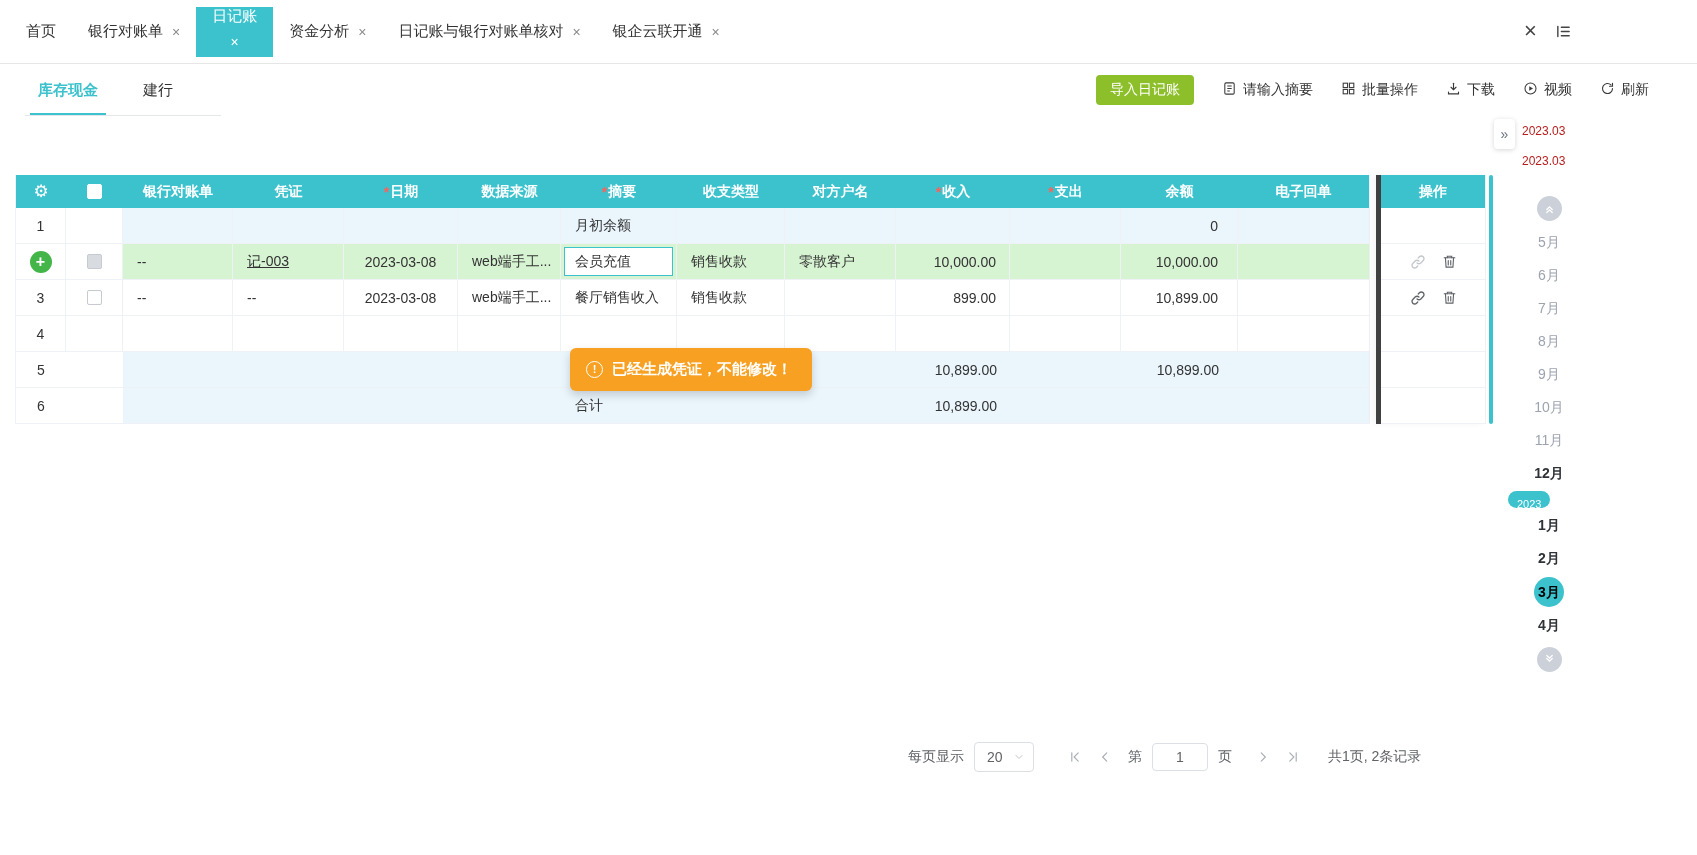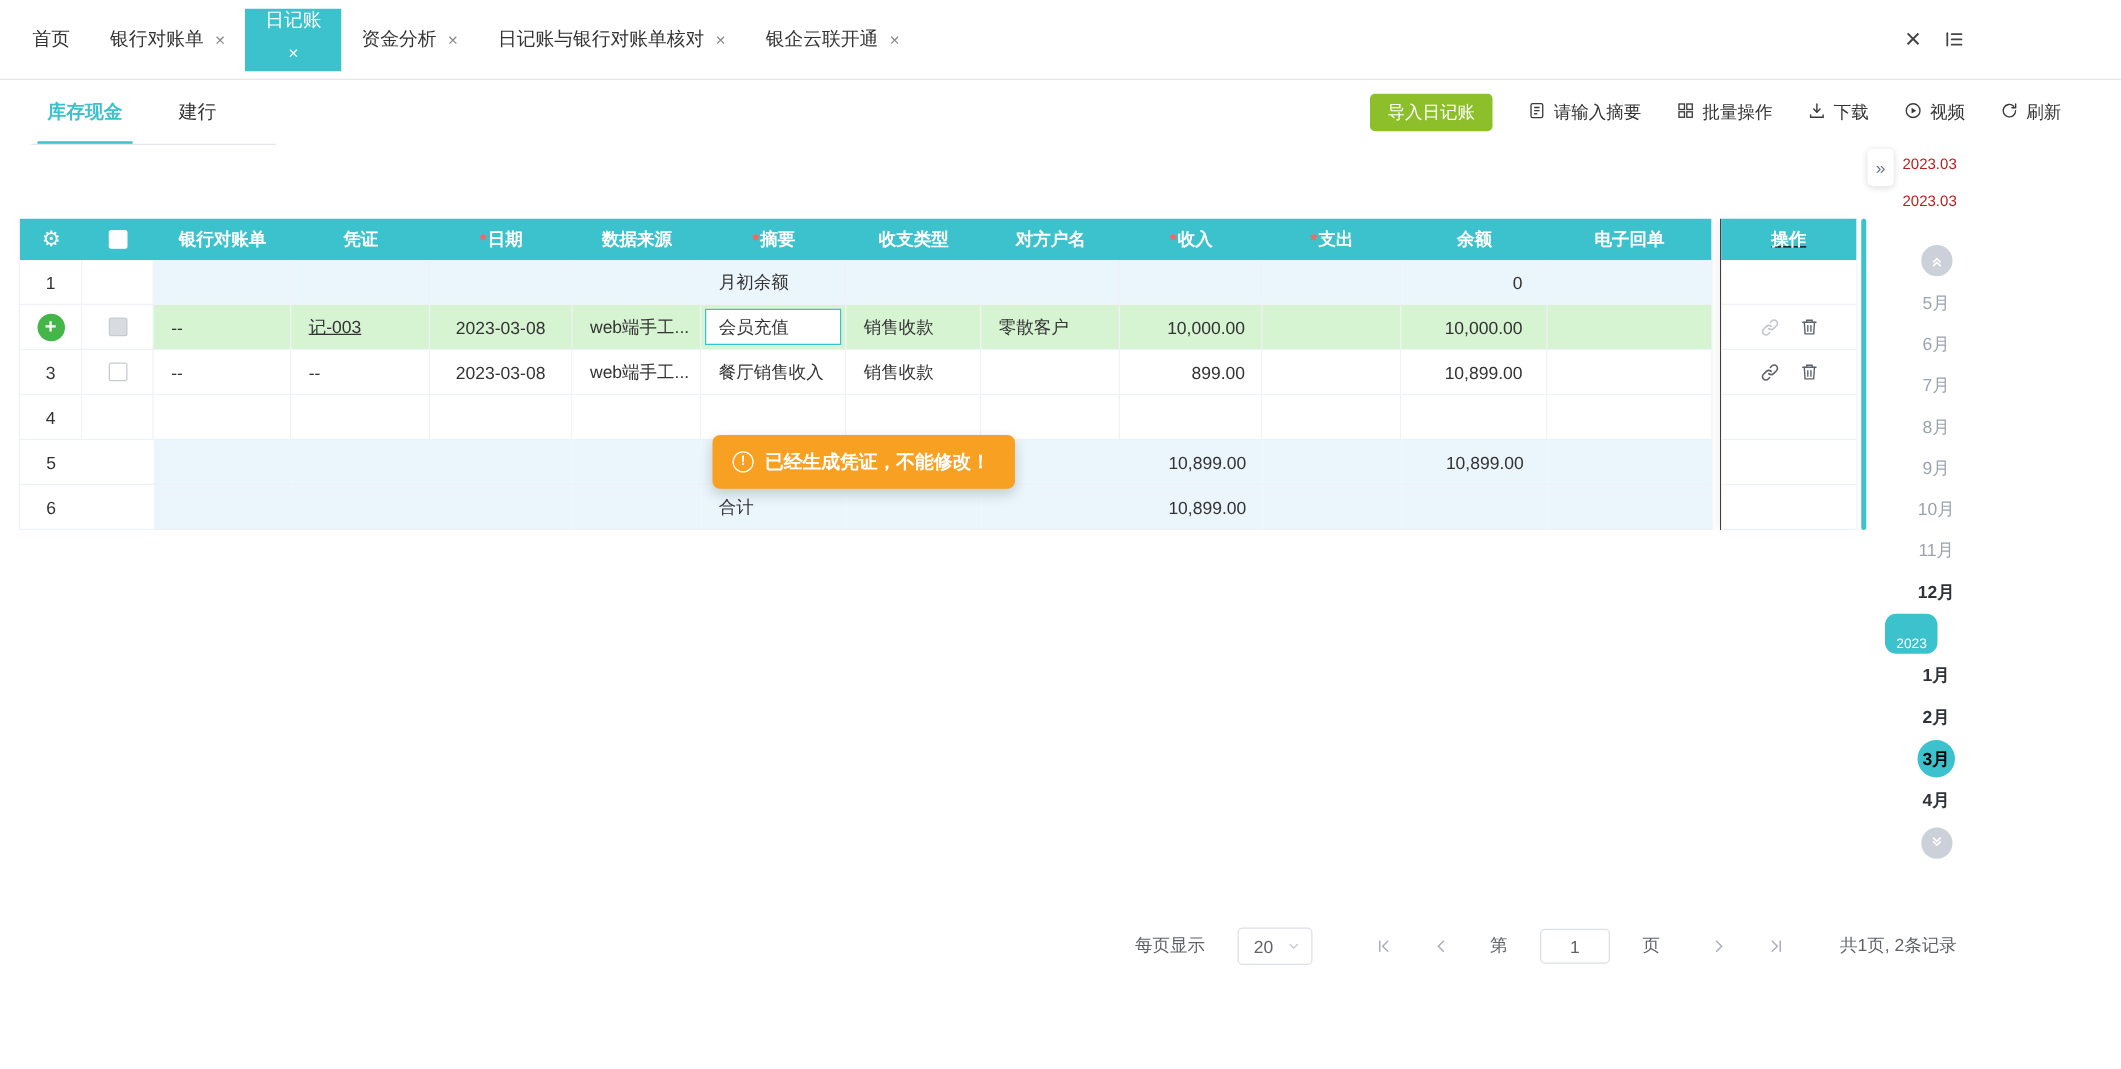--- a/index.html
+++ b/index.html
@@ -60,55 +60,55 @@
   .blue .c1, .blue .c2 { background:#fff; }
   .green .td { background:#d6f3d2; }
   .green .c1, .green .c2 { background:#fff; }
   .nosep .td { border-right:none; }
   .cb { width:15px; height:15px; border:1px solid #c6cad1; border-radius:2px; background:#fff; cursor:pointer; }
   .cb.hdr { border-color:#fff; }
   .cb.disabled { background:#d8dbe0; }
   .addbtn { width:22px; height:22px; border-radius:50%; background:#44b549; color:#fff; font-size:16px; font-weight:bold; line-height:21px; text-align:center; cursor:pointer; }
   .vlink { text-decoration:underline; cursor:pointer; }
   .selcell { flex:1; margin:0 3px; background:#fff; border:1px solid #3cc2cd; height:29px; line-height:27px; padding-left:10px; font-size:14px; cursor:text; }
-  .optable { margin-left:6px; width:110px; border-left:1px solid #404040; border-right:1px solid #eef1f5; box-shadow:-4px 0 6px rgba(0,0,0,.04);text-decoration:underline; }
+  .optable { margin-left:6px; width:110px; border-left:5px solid #404040; border-right:1px solid #eef1f5; box-shadow:-4px 0 6px rgba(0,0,0,.04); }
   .oph { height:33px; background:#3cc2cd; color:#fff; font-size:14px; font-weight:bold; display:flex; justify-content:center; align-items:center; }
   .opc { height:36px; border-bottom:1px solid #eef1f5; display:flex; justify-content:center; align-items:center; gap:16px; background:#fff; }
   .opicon { color:#5f6368; display:flex; cursor:pointer; }
   .opicon.dis { color:#c3c7cd; }
 
   
   .toast { position:absolute; left:570px; top:348px; height:43px; background:#f7a021; border-radius:6px; display:flex; align-items:center; gap:9px; padding:0 20px 0 16px; color:#fff; font-size:15px; font-weight:600; box-shadow:0 4px 10px rgba(0,0,0,.18); z-index:6; }
   .ticon { width:17px; height:17px; border:1.5px solid #fff; border-radius:50%; font-size:11px; line-height:14px; text-align:center; font-weight:bold; flex:none; }
 
   
   .scrollthumb { position:absolute; left:1489px; top:175px; width:4px; height:249px; background:#3cc2cd; border-radius:2px; cursor:pointer; z-index:2; }
 
   
-  .pagination { position:absolute; top:742px; left:908px; height:30px; display:flex; align-items:center; font-size:14px; color:#606266; z-index:1;gap:16px; }
+  .pagination { position:absolute; top:742px; left:908px; height:30px; display:flex; align-items:center; font-size:14px; color:#606266; z-index:1; }
   .pgtext { margin-right:10px; white-space:nowrap; }
   .pgselect { width:60px; height:30px; border:1px solid #dcdfe6; border-radius:4px; display:flex; align-items:center; justify-content:space-between; padding:0 8px 0 12px; margin-right:34px; cursor:pointer; color:#606266; }
   .pgnav { display:flex; color:#a9adb5; margin-right:16px; cursor:pointer; }
   .pginput { width:56px; height:28px; border:1px solid #dcdfe6; border-radius:4px; text-align:center; font-size:14px; color:#606266; margin-right:10px; outline:none; font-family:inherit; }
   .pgsuffix { margin-right:24px; }
   .pglast { margin-right:28px; }
   .pgtotal { margin-right:0; }
 
   
   .expandcard { position:absolute; left:1494px; top:119px; width:21px; height:30px; background:#fff; border-radius:4px; box-shadow:0 1px 5px rgba(0,0,0,.16); display:flex; align-items:center; justify-content:center; font-size:14px; color:#6b7280; cursor:pointer; z-index:3; }
   .datepanel { position:absolute; left:1522px; top:116px; width:175px; overflow:hidden; z-index:3; }
   .dline { height:30px; line-height:30px; font-size:12px; color:#b91c1c; white-space:nowrap; cursor:pointer; }
   .monthrail { position:absolute; left:1520px; top:196px; width:58px; display:flex; flex-direction:column; align-items:center; z-index:3; }
   .mchev { width:25px; height:25px; border-radius:50%; background:#ccd1d9; color:#fff; display:flex; align-items:center; justify-content:center; cursor:pointer; margin-bottom:5px; flex:none; }
   .mchev.down { margin-top:5px; margin-bottom:0; }
   .mitem { height:33px; line-height:33px; font-size:14px; cursor:pointer; }
   .mitem.muted { color:#9ca3af; }
   .mitem.strong { color:#2f3338; font-weight:600; }
   .mitem.active { width:30px; height:30px; line-height:30px; border-radius:50%; background:#3cc2cd; color:#000000; text-align:center; font-weight:600; margin:2px 0; }
-  .ybadge { background:#3cc2cd; color:#fff; font-size:11px; height:17px; line-height:17px; padding:16px 9px; border-radius:9px; align-self:flex-start; margin:1px 0 1px -12px; }
+  .ybadge { background:#3cc2cd; color:#fff; font-size:11px; height:17px; line-height:17px; padding:5px 9px; border-radius:9px; align-self:flex-start; margin:1px 0 1px -12px; }
 </style>
 </head>
 <body>
 
 <div class="app">
 
   <svg class="swoosh" width="310" height="14">
     <path d="M14 12 C 100 -3, 215 -4, 295 7" fill="none" stroke="#3cc2cd" stroke-width="2.5" opacity="0.85"></path>
   </svg>
 

